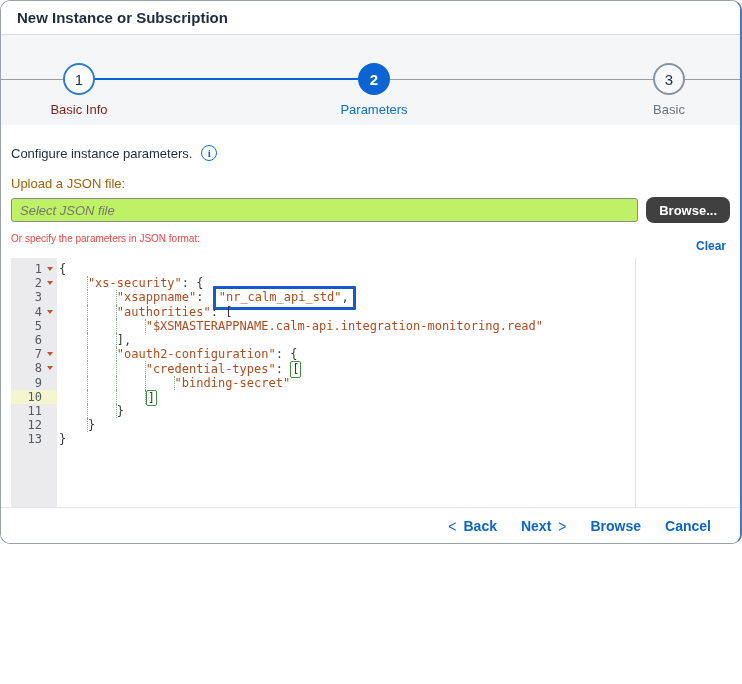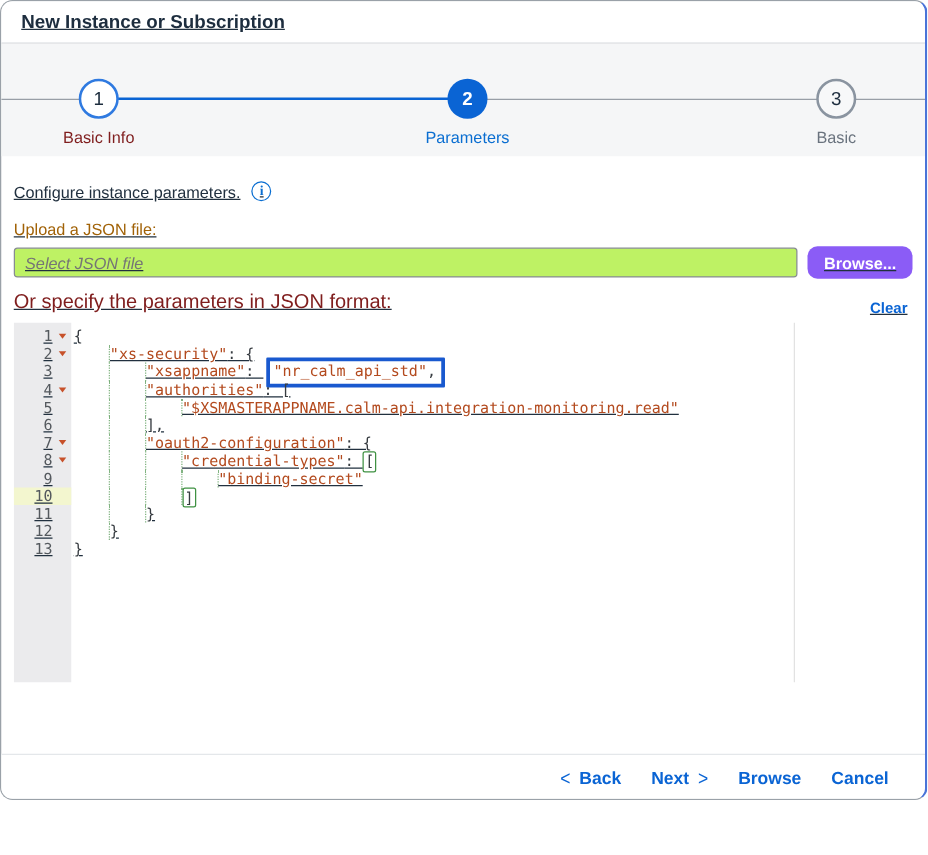--- a/index.html
+++ b/index.html
@@ -1,22 +1,22 @@
 <!DOCTYPE html>
 <html><head>
 <meta charset="utf-8">
 <style>
   * { margin:0; padding:0; box-sizing:border-box; }
   html,body { background:#fff; }
   body { font-family:"Liberation Sans", sans-serif; color:#21303f; }
 
   .dialog {
-    position:relative; width:742px; height:640px; background:#fff;
+    position:relative; width:742px; height:544px; background:#fff;
     border:1px solid #9aa1a8; border-right:2px solid #4a74d8;
-    border-radius:10px; overflow:hidden;text-decoration:underline;
+    border-radius:10px; overflow:hidden;
   }
 
   
   .header { height:34px; display:flex; align-items:center; padding:0 16px;
     border-bottom:1px solid #d6d9dd; background:#fff; }
   .header .title { font-size:15px; font-weight:700; color:#1d2d3e; }
 
   
   .wizard { position:relative; height:90px; background:#f5f6f7; }
   .wz-baseline { position:absolute; top:44px; left:0; right:0; height:1px; background:#989ea6; }
@@ -36,25 +36,25 @@
   .instruction-row { margin-top:20px; display:flex; align-items:center; gap:9px;
     font-size:13px; color:#21303f; }
   .info-icon { width:16px; height:16px; border-radius:50%; border:1.5px solid #0a6ed1;
     color:#0a6ed1; font-size:11px; font-weight:700; display:flex; align-items:center;
     justify-content:center; cursor:pointer; font-family:"Liberation Serif", serif; }
   .upload-label { margin-top:15px; font-size:13px; color:#a16207; }
   .upload-row { margin-top:6px; display:flex; align-items:center; gap:8px; }
   .file-input { flex:1; height:24px; border:1px solid #878c92; border-radius:3px;
     padding:0 8px; font-size:13px; font-style:italic; color:#6c7075; background:#bef264;
     font-family:"Liberation Sans", sans-serif; }
-  .browse-btn { height:26px; padding:0 13px; background:#8b5cf6; color:#fff;
+  .browse-btn { height:26px; padding:0 13px; background:#404040; color:#fff;
     border:none; border-radius:8px; font-size:13px; font-weight:700; cursor:pointer;
     font-family:"Liberation Sans", sans-serif; }
   .or-row { margin-top:9px; display:flex; justify-content:space-between; align-items:flex-start; }
-  .or-label { font-size:16px; color:#7f1d1d; padding-top:1px; }
+  .or-label { font-size:10px; color:#ef4444; padding-top:1px; }
   .clear-link { background:none; border:none; color:#0a64d4; font-size:12px; font-weight:700;
     cursor:pointer; margin-top:7px; padding:0 4px; font-family:"Liberation Sans", sans-serif; }
 
   
   .editor { margin-top:5px; height:288px; display:flex; position:relative;
     font-family:"DejaVu Sans Mono", monospace; font-size:12px; line-height:14.2px;
     background:#fff; overflow:hidden; }
   .gutter { width:46px; background:#ebebed; color:#54595e; padding-top:4px; flex:none; }
   .gline { display:flex; align-items:center; height:14.2px; }
   .gline.active { background:#f3f6cf; }

